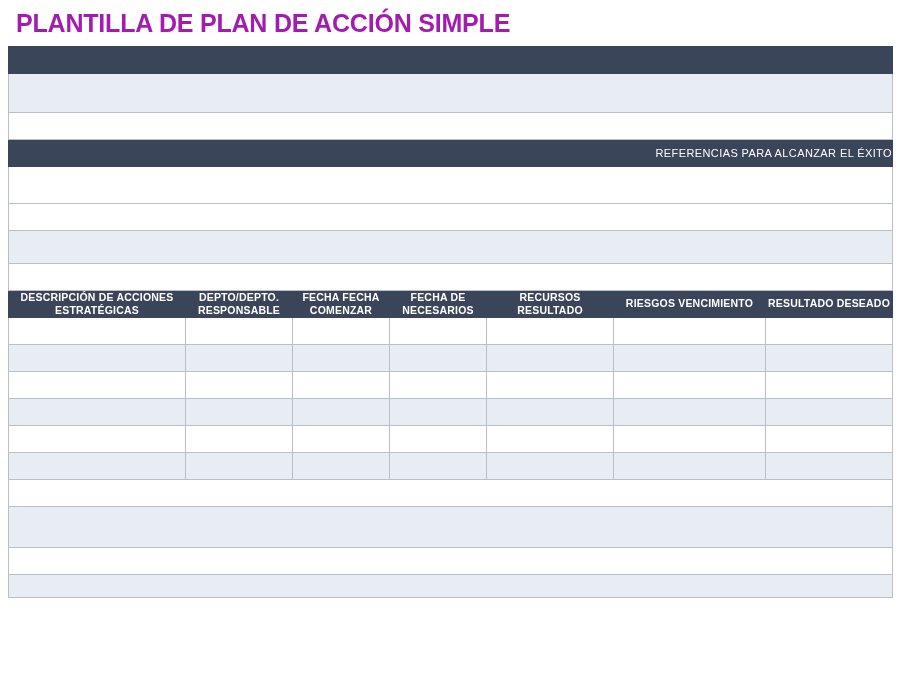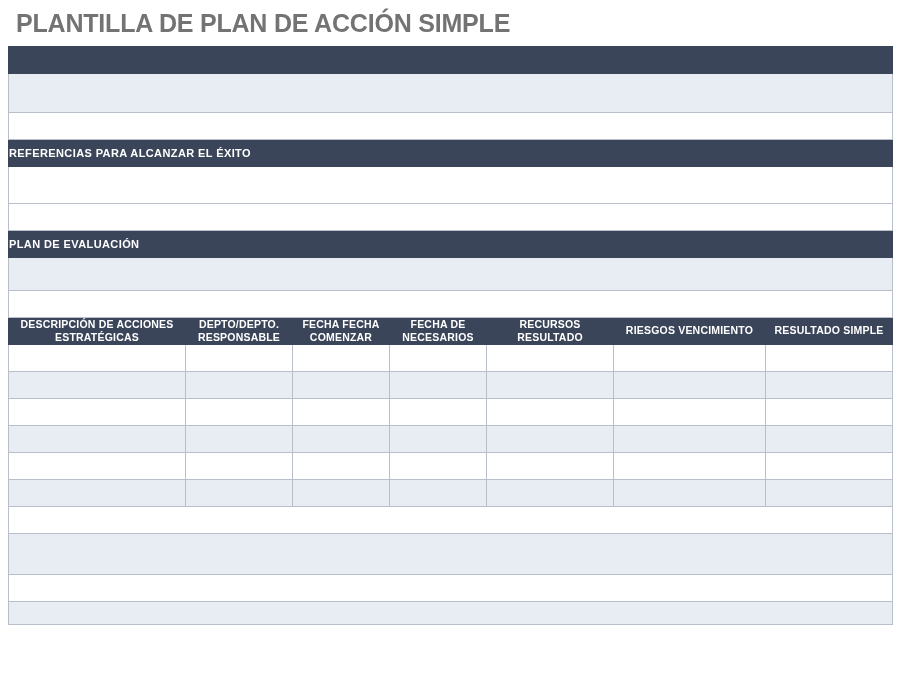--- a/index.html
+++ b/index.html
@@ -14,21 +14,21 @@
     overflow: hidden;
   }
   .page {
     position: relative;
     width: 900px;
     height: 676px;
     box-sizing: border-box;
     padding: 0 8px;
   }
   .doc-title {
-    color: #737373;
+    color: #a21caf;
     font-size: 25px;
     font-weight: bold;
     letter-spacing: -0.2px;
     padding: 10px 4px 8px 8px;
     line-height: 1.1;
     white-space: nowrap;
   }
   table.sheet {
     width: 884px;
     border-collapse: collapse;
@@ -37,22 +37,22 @@
   table.sheet td {
     border: 1px solid #b8bfca;
     padding: 0;
     height: 26px;
     vertical-align: middle;
   }
   .band-dark {
     background: #3B4559;
     color: #ffffff;
     font-size: 11px;
-    font-weight: bold;
-    text-align: left;
+    font-weight: normal;
+    text-align: right;
     letter-spacing: 0.4px;
     height: 24px;
     border-color: #3B4559 !important;
   }
   .fill-light {
     background: #E8EDF3;
   }
   .fill-white {
     background: #ffffff;
   }
@@ -107,37 +107,34 @@
       <tr>
         <td class="band-dark" colspan="7">REFERENCIAS PARA ALCANZAR EL ÉXITO</td>
       </tr>
       <tr>
         <td class="fill-white" colspan="7" style="height:36px;"></td>
       </tr>
       <tr class="spacer-row">
           <td colspan="7"></td>
         </tr>
       <tr>
-        <td class="band-dark" colspan="7">PLAN DE EVALUACIÓN</td>
-      </tr>
-      <tr>
         <td class="fill-light" colspan="7" style="height:32px;"></td>
       </tr>
       <tr class="spacer-row">
           <td colspan="7"></td>
         </tr>
 
       <tr>
         <td class="header-cell">DESCRIPCIÓN DE ACCIONES ESTRATÉGICAS</td>
         <td class="header-cell">DEPTO/DEPTO. RESPONSABLE</td>
         <td class="header-cell">FECHA FECHA COMENZAR</td>
         <td class="header-cell">FECHA DE NECESARIOS</td>
         <td class="header-cell">RECURSOS RESULTADO</td>
         <td class="header-cell">RIESGOS VENCIMIENTO</td>
-        <td class="header-cell">RESULTADO SIMPLE</td>
+        <td class="header-cell">RESULTADO DESEADO</td>
       </tr>
 
       <tr>
         <td class="row-cell fill-white"></td>
         <td class="row-cell fill-white"></td>
         <td class="row-cell fill-white"></td>
         <td class="row-cell fill-white"></td>
         <td class="row-cell fill-white"></td>
         <td class="row-cell fill-white"></td>
         <td class="row-cell fill-white"></td>

